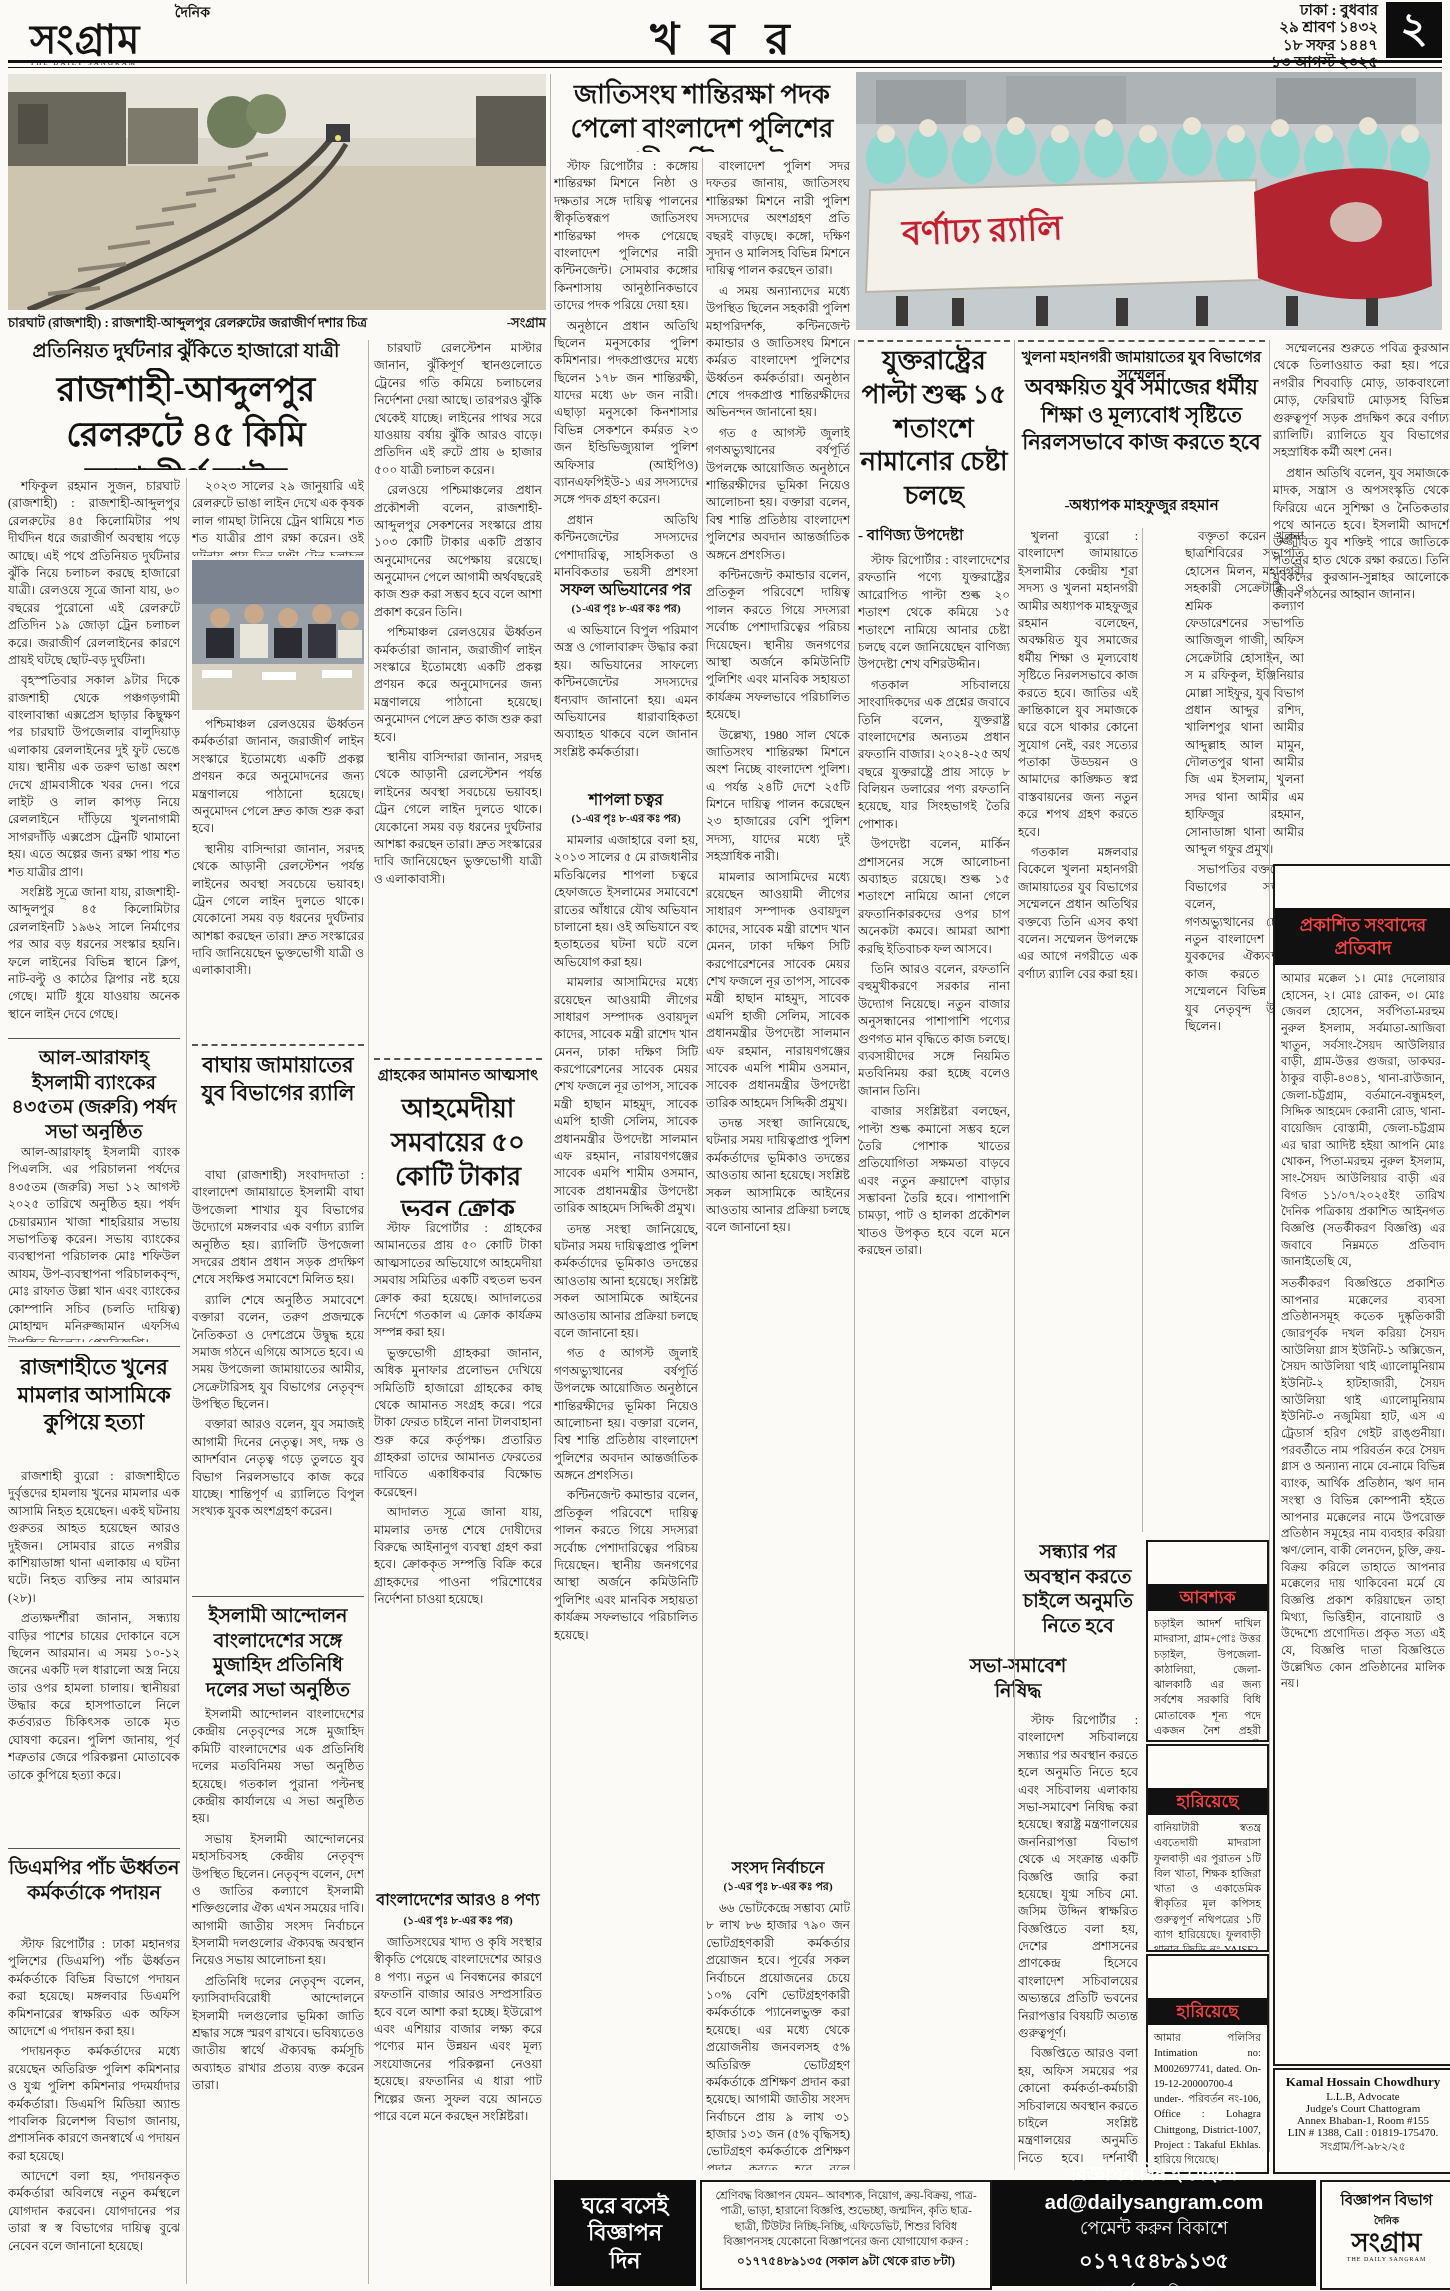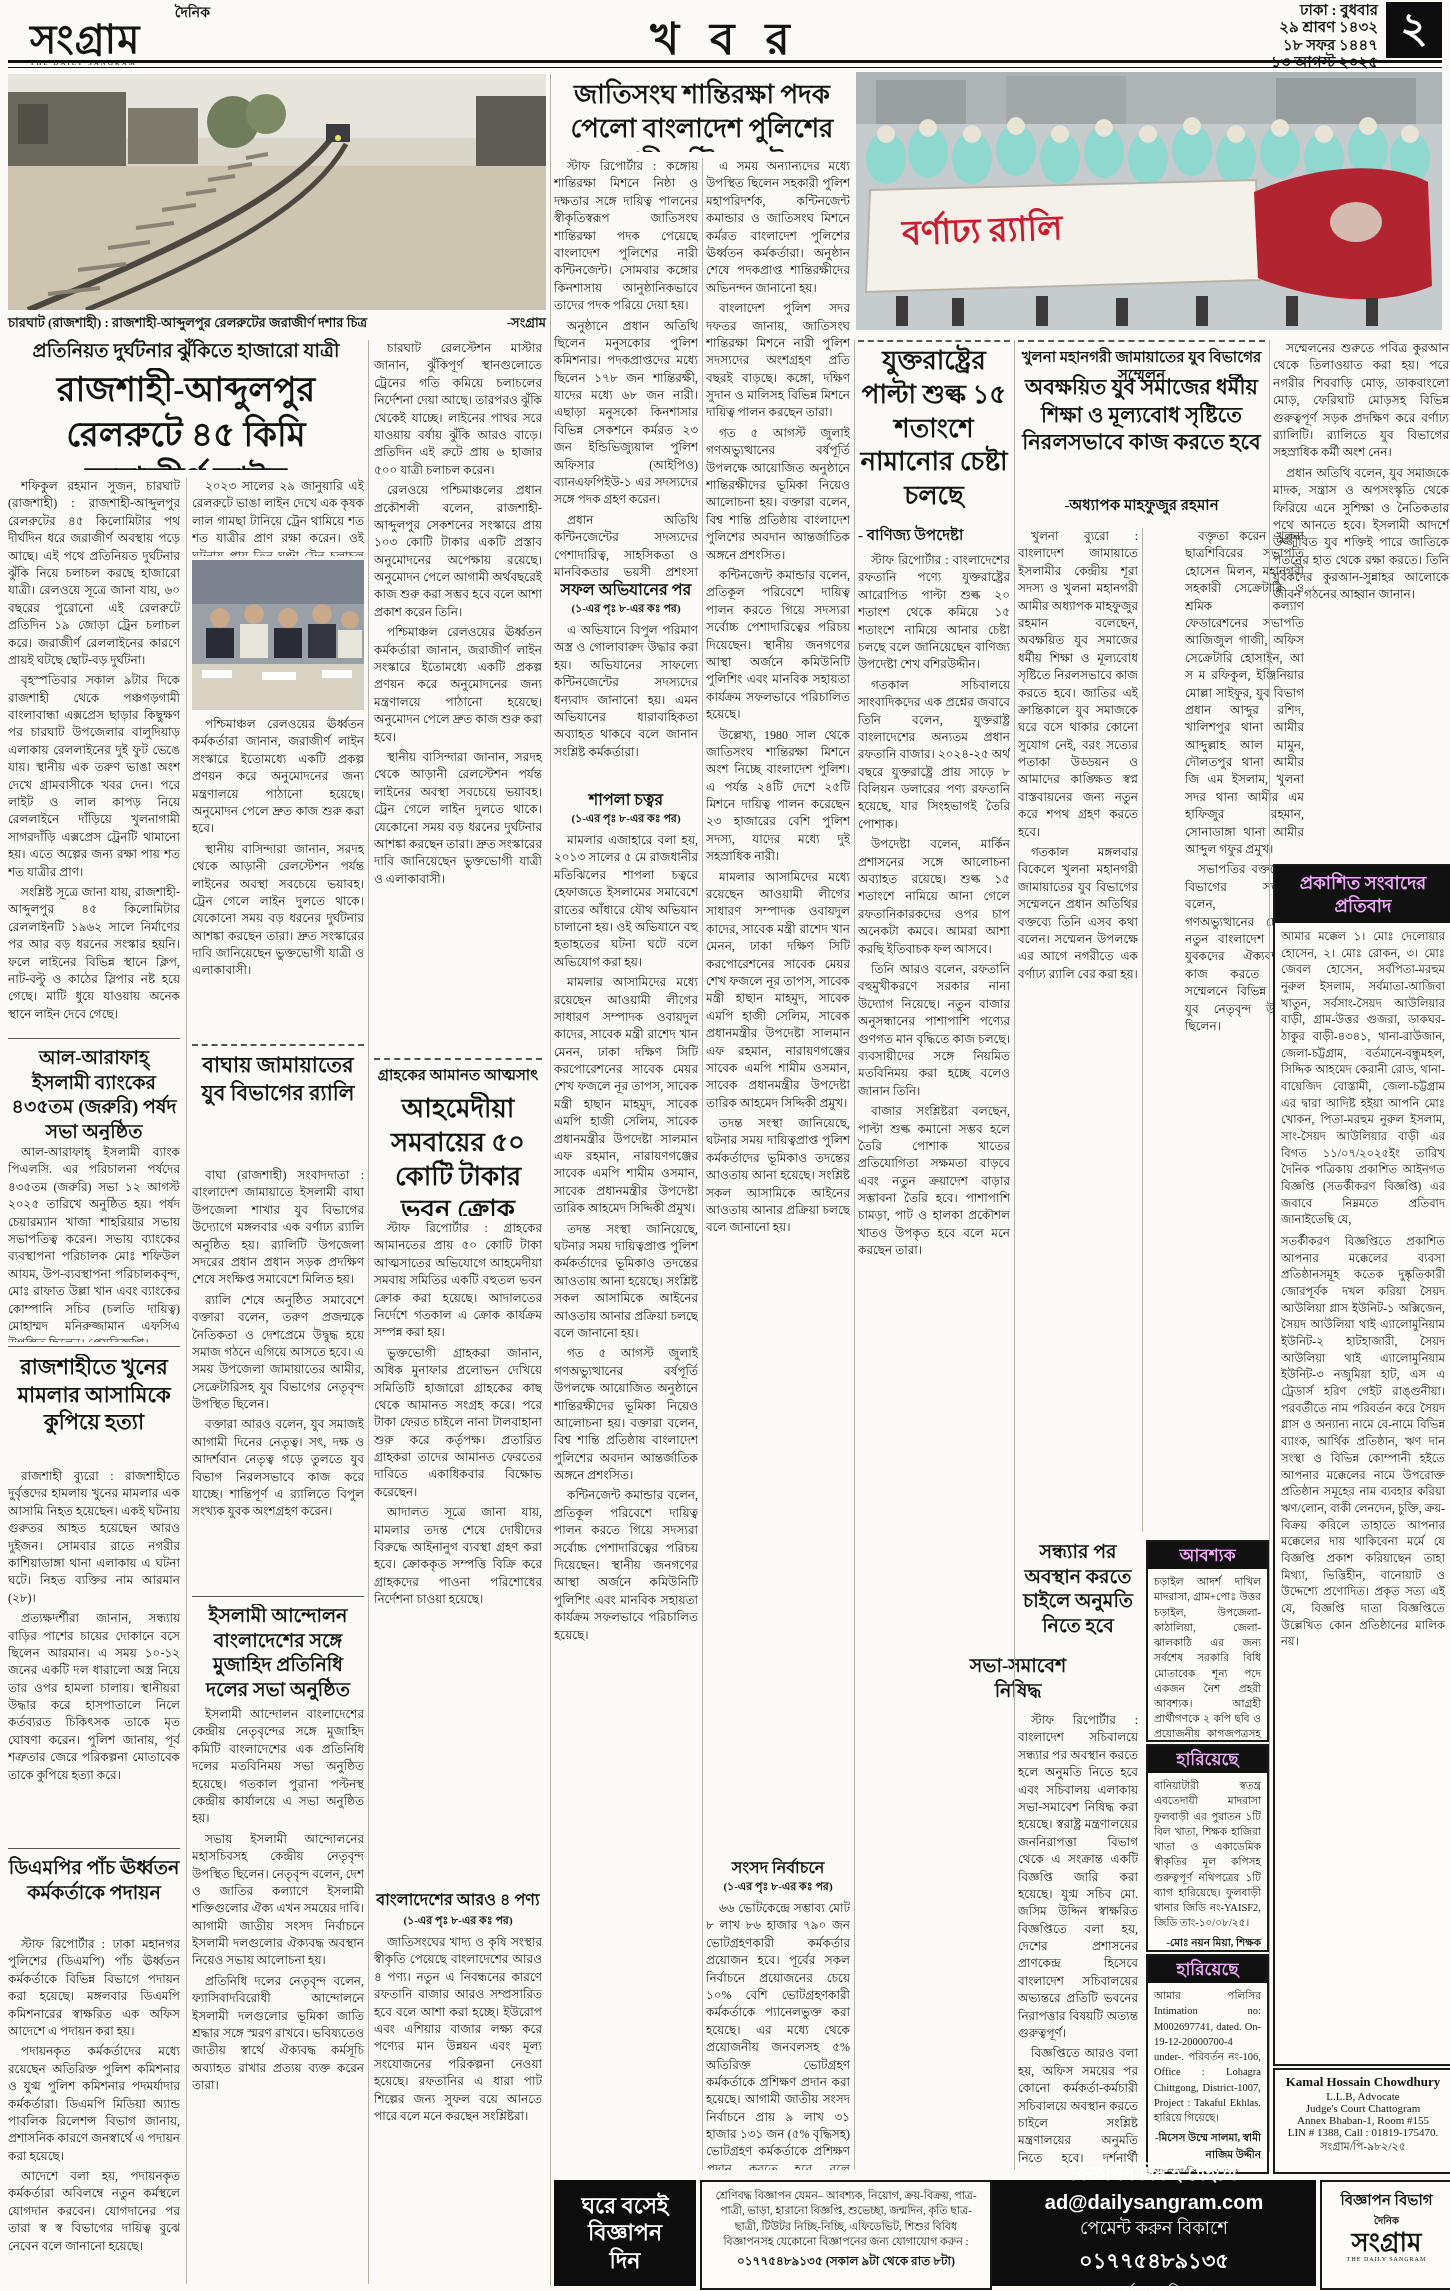--- a/index.html
+++ b/index.html
@@ -25,22 +25,22 @@
   .hl-sm{font-size:19px;font-weight:bold;text-align:center;line-height:1.3;}
   .byline{font-size:15px;font-weight:bold;line-height:1.2;}
   .body-text{font-size:12px;line-height:1.45;text-align:justify;overflow:hidden;}
   .body-text p{margin:0 0 3px;text-indent:13px;}
   .subhead{font-size:16px;font-weight:bold;text-align:center;line-height:1.2;}
   .jump{font-size:11px;font-weight:bold;text-align:center;line-height:1.2;}
   .vrule{position:absolute;width:0;border-left:1px solid #b8b2a6;}
   .hsep{position:absolute;height:0;border-top:1px solid #555;}
   .dashsep{position:absolute;height:0;border-top:2px dashed #555;}
   .boxad{border:2px solid #1a1a1a;background:#fdfcf9;overflow:hidden;}
-  .boxad .bh{background:#111;color:#f0abfc;font-size:17px;font-weight:bold;text-align:center;
-        padding:3px 2px;line-height:1.25;}
+  .boxad .bh{background:#111;color:#ef4444;font-size:17px;font-weight:bold;text-align:center;
+        padding:3px 2px;line-height:1.25;margin-top:42px;}
   .boxad .bb{font-size:11.5px;line-height:1.45;text-align:justify;padding:5px 6px;}
   .boxad .sig{font-size:11.5px;text-align:right;font-weight:bold;padding:0 6px;}
   .boxad .ref{font-size:11px;padding:0 6px 4px;}
   .stripbox-black{background:#0d0d0d;color:#fff;display:flex;flex-direction:column;
         align-items:center;justify-content:center;text-align:center;}
   .stripbox-white{border:2px solid #1a1a1a;background:#fdfcf9;overflow:hidden;}
   .banner-text{color:#c41f2e;font-weight:bold;font-size:34px;transform:rotate(-2deg);
         text-shadow:1px 1px 0 #ddd;}
 </style>
 </head>
@@ -249,22 +249,22 @@
   <div class="abs subhead" style="left:554px;top:790px;width:144px;">শাপলা চত্বর</div>
   <div class="abs jump" style="left:554px;top:812px;width:144px;">(১-এর পৃঃ ৮-এর কঃ পর)</div>
   <div class="abs body-text" style="left:554px;top:832px;width:144px;height:1338px;">
     <p>মামলার এজাহারে বলা হয়, ২০১৩ সালের ৫ মে রাজধানীর মতিঝিলের শাপলা চত্বরে হেফাজতে ইসলামের সমাবেশে রাতের আঁধারে যৌথ অভিযান চালানো হয়। ওই অভিযানে বহু হতাহতের ঘটনা ঘটে বলে অভিযোগ করা হয়।</p>
     <p>মামলার আসামিদের মধ্যে রয়েছেন আওয়ামী লীগের সাধারণ সম্পাদক ওবায়দুল কাদের, সাবেক মন্ত্রী রাশেদ খান মেনন, ঢাকা দক্ষিণ সিটি করপোরেশনের সাবেক মেয়র শেখ ফজলে নূর তাপস, সাবেক মন্ত্রী হাছান মাহমুদ, সাবেক এমপি হাজী সেলিম, সাবেক প্রধানমন্ত্রীর উপদেষ্টা সালমান এফ রহমান, নারায়ণগঞ্জের সাবেক এমপি শামীম ওসমান, সাবেক প্রধানমন্ত্রীর উপদেষ্টা তারিক আহমেদ সিদ্দিকী প্রমুখ।</p>
     <p>তদন্ত সংস্থা জানিয়েছে, ঘটনার সময় দায়িত্বপ্রাপ্ত পুলিশ কর্মকর্তাদের ভূমিকাও তদন্তের আওতায় আনা হয়েছে। সংশ্লিষ্ট সকল আসামিকে আইনের আওতায় আনার প্রক্রিয়া চলছে বলে জানানো হয়।</p>
     <p>গত ৫ আগস্ট জুলাই গণঅভ্যুত্থানের বর্ষপূর্তি উপলক্ষে আয়োজিত অনুষ্ঠানে শান্তিরক্ষীদের ভূমিকা নিয়েও আলোচনা হয়। বক্তারা বলেন, বিশ্ব শান্তি প্রতিষ্ঠায় বাংলাদেশ পুলিশের অবদান আন্তর্জাতিক অঙ্গনে প্রশংসিত।</p>
     <p>কন্টিনজেন্ট কমান্ডার বলেন, প্রতিকূল পরিবেশে দায়িত্ব পালন করতে গিয়ে সদস্যরা সর্বোচ্চ পেশাদারিত্বের পরিচয় দিয়েছেন। স্থানীয় জনগণের আস্থা অর্জনে কমিউনিটি পুলিশিং এবং মানবিক সহায়তা কার্যক্রম সফলভাবে পরিচালিত হয়েছে।</p>
   </div>
   <div class="abs body-text" style="left:706px;top:158px;width:144px;height:1696px;">
+    <p>বাংলাদেশ পুলিশ সদর দফতর জানায়, জাতিসংঘ শান্তিরক্ষা মিশনে নারী পুলিশ সদস্যদের অংশগ্রহণ প্রতি বছরই বাড়ছে। কঙ্গো, দক্ষিণ সুদান ও মালিসহ বিভিন্ন মিশনে দায়িত্ব পালন করছেন তারা।</p>
     <p>এ সময় অন্যান্যদের মধ্যে উপস্থিত ছিলেন সহকারী পুলিশ মহাপরিদর্শক, কন্টিনজেন্ট কমান্ডার ও জাতিসংঘ মিশনে কর্মরত বাংলাদেশ পুলিশের ঊর্ধ্বতন কর্মকর্তারা। অনুষ্ঠান শেষে পদকপ্রাপ্ত শান্তিরক্ষীদের অভিনন্দন জানানো হয়।</p>
-    <p>বাংলাদেশ পুলিশ সদর দফতর জানায়, জাতিসংঘ শান্তিরক্ষা মিশনে নারী পুলিশ সদস্যদের অংশগ্রহণ প্রতি বছরই বাড়ছে। কঙ্গো, দক্ষিণ সুদান ও মালিসহ বিভিন্ন মিশনে দায়িত্ব পালন করছেন তারা।</p>
     <p>গত ৫ আগস্ট জুলাই গণঅভ্যুত্থানের বর্ষপূর্তি উপলক্ষে আয়োজিত অনুষ্ঠানে শান্তিরক্ষীদের ভূমিকা নিয়েও আলোচনা হয়। বক্তারা বলেন, বিশ্ব শান্তি প্রতিষ্ঠায় বাংলাদেশ পুলিশের অবদান আন্তর্জাতিক অঙ্গনে প্রশংসিত।</p>
     <p>কন্টিনজেন্ট কমান্ডার বলেন, প্রতিকূল পরিবেশে দায়িত্ব পালন করতে গিয়ে সদস্যরা সর্বোচ্চ পেশাদারিত্বের পরিচয় দিয়েছেন। স্থানীয় জনগণের আস্থা অর্জনে কমিউনিটি পুলিশিং এবং মানবিক সহায়তা কার্যক্রম সফলভাবে পরিচালিত হয়েছে।</p>
     <p>উল্লেখ্য, 1980 সাল থেকে জাতিসংঘ শান্তিরক্ষা মিশনে অংশ নিচ্ছে বাংলাদেশ পুলিশ। এ পর্যন্ত ২৪টি দেশে ২৫টি মিশনে দায়িত্ব পালন করেছেন ২৩ হাজারের বেশি পুলিশ সদস্য, যাদের মধ্যে দুই সহস্রাধিক নারী।</p>
     <p>মামলার আসামিদের মধ্যে রয়েছেন আওয়ামী লীগের সাধারণ সম্পাদক ওবায়দুল কাদের, সাবেক মন্ত্রী রাশেদ খান মেনন, ঢাকা দক্ষিণ সিটি করপোরেশনের সাবেক মেয়র শেখ ফজলে নূর তাপস, সাবেক মন্ত্রী হাছান মাহমুদ, সাবেক এমপি হাজী সেলিম, সাবেক প্রধানমন্ত্রীর উপদেষ্টা সালমান এফ রহমান, নারায়ণগঞ্জের সাবেক এমপি শামীম ওসমান, সাবেক প্রধানমন্ত্রীর উপদেষ্টা তারিক আহমেদ সিদ্দিকী প্রমুখ।</p>
     <p>তদন্ত সংস্থা জানিয়েছে, ঘটনার সময় দায়িত্বপ্রাপ্ত পুলিশ কর্মকর্তাদের ভূমিকাও তদন্তের আওতায় আনা হয়েছে। সংশ্লিষ্ট সকল আসামিকে আইনের আওতায় আনার প্রক্রিয়া চলছে বলে জানানো হয়।</p>
   </div>
   <div class="abs subhead" style="left:706px;top:1858px;width:144px;">সংসদ নির্বাচনে</div>
   <div class="abs jump" style="left:706px;top:1880px;width:144px;">(১-এর পৃঃ ৮-এর কঃ পর)</div>
   <div class="abs body-text" style="left:706px;top:1900px;width:144px;height:270px;">
     <p>৬৬ ভোটকেন্দ্রে সম্ভাব্য মোট ৮ লাখ ৮৬ হাজার ৭৯০ জন ভোটগ্রহণকারী কর্মকর্তার প্রয়োজন হবে। পূর্বের সকল নির্বাচনে প্রয়োজনের চেয়ে ১০% বেশি ভোটগ্রহণকারী কর্মকর্তাকে প্যানেলভুক্ত করা হয়েছে। এর মধ্যে থেকে প্রয়োজনীয় জনবলসহ ৫% অতিরিক্ত ভোটগ্রহণ কর্মকর্তাকে প্রশিক্ষণ প্রদান করা হয়েছে। আগামী জাতীয় সংসদ নির্বাচনে প্রায় ৯ লাখ ৩১ হাজার ১৩১ জন (৫% বৃদ্ধিসহ) ভোটগ্রহণ কর্মকর্তাকে প্রশিক্ষণ প্রদান করতে হবে বলে জানানো হয়।</p>

